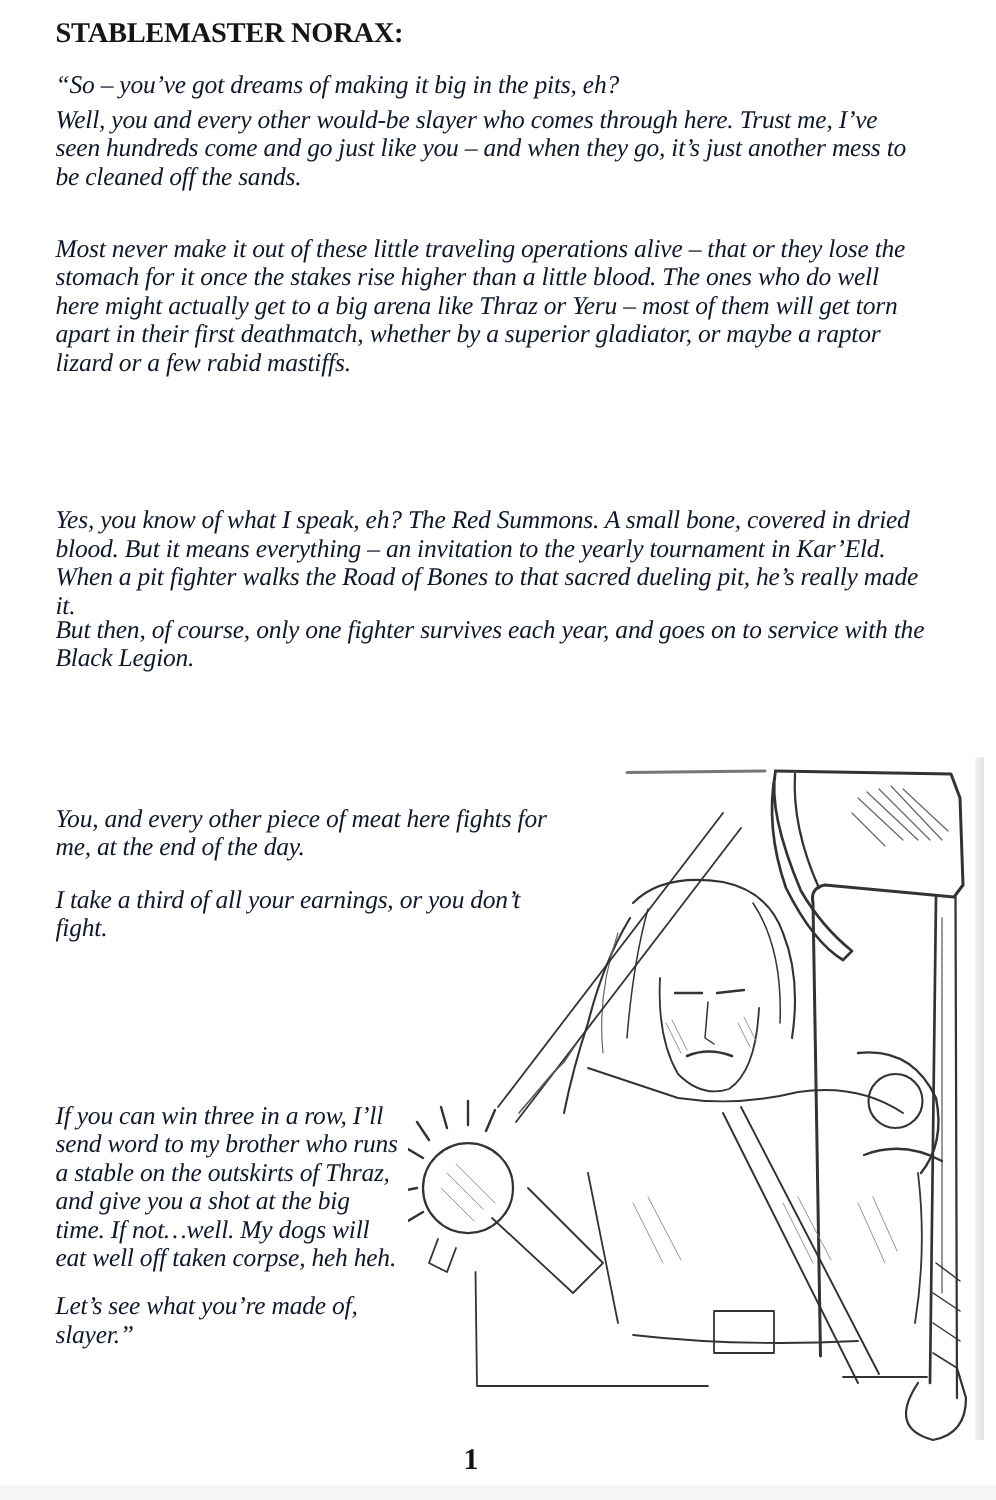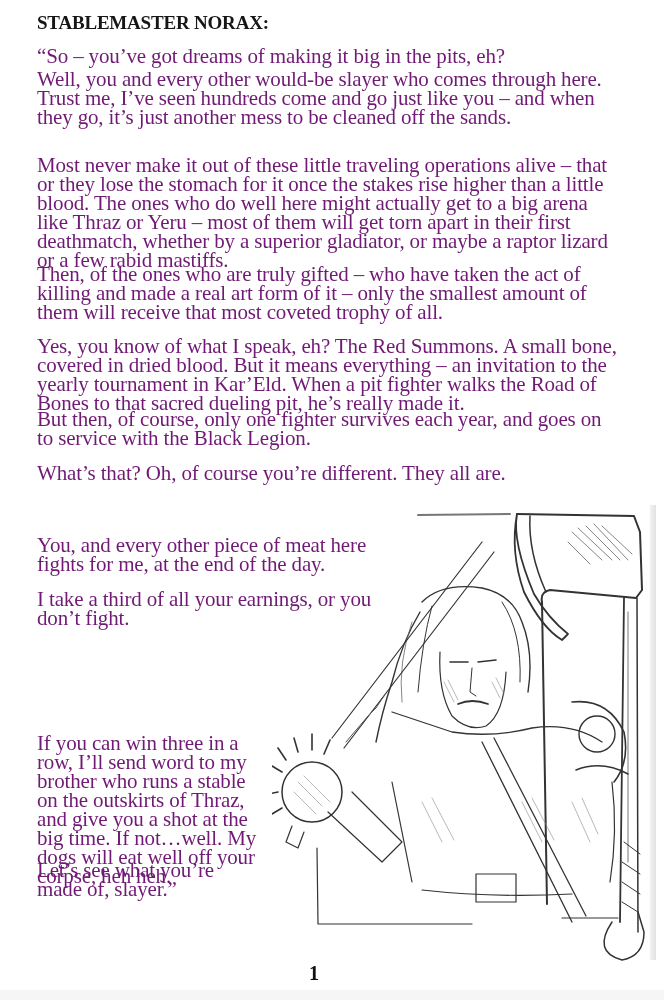--- a/index.html
+++ b/index.html
@@ -12,22 +12,22 @@
   .page { position: absolute; left: 0; top: 0; width: 600px; height: 990px; background: #fff; }
   .bottom-band { position: absolute; left: 0; top: 990px; width: 664px; height: 10px; background: #f6f6f6; }
 
   .heading {
     position: absolute; left: 37px; top: 12px;
     font-size: 19px; font-weight: bold; letter-spacing: -0.2px;
     margin: 0; color: #161616;
   }
   .para {
     position: absolute; left: 37px; margin: 0;
-    font-size: 21px; line-height: 19px;
-    letter-spacing: -0.15px; color: #701a75;
+    font-style: italic; font-size: 17px; line-height: 19px;
+    letter-spacing: -0.15px; color: #0f172a;
   }
   .p-wide { width: 580px; }
   .p-narrow { width: 345px; }
 
   .page-number {
     position: absolute; left: 309px; top: 962px;
     font-size: 20px; font-weight: bold; color: #111;
   }
 
   .illustration {
@@ -42,27 +42,25 @@
 </head>
 <body>
 
 <div class="page">
 
   <h1 class="heading">STABLEMASTER NORAX:</h1>
 
   <p class="para p-wide" style="top:47px">“So – you’ve got dreams of making it big in the pits, eh?</p>
   <p class="para p-wide" style="top:70px">Well, you and every other would-be slayer who comes through here. Trust me, I’ve seen hundreds come and go just like you – and when they go, it’s just another mess to be cleaned off the sands.</p>
   <p class="para p-wide" style="top:156px">Most never make it out of these little traveling operations alive – that or they lose the stomach for it once the stakes rise higher than a little blood. The ones who do well here might actually get to a big arena like Thraz or Yeru – most of them will get torn apart in their first deathmatch, whether by a superior gladiator, or maybe a raptor lizard or a few rabid mastiffs.</p>
-  <p class="para p-wide" style="top:265px">Then, of the ones who are truly gifted – who have taken the act of killing and made a real art form of it – only the smallest amount of them will receive that most coveted trophy of all.</p>
   <p class="para p-wide" style="top:337px">Yes, you know of what I speak, eh? The Red Summons. A small bone, covered in dried blood. But it means everything – an invitation to the yearly tournament in Kar’Eld. When a pit fighter walks the Road of Bones to that sacred dueling pit, he’s really made it.</p>
   <p class="para p-wide" style="top:410px">But then, of course, only one fighter survives each year, and goes on to service with the Black Legion.</p>
-  <p class="para p-wide" style="top:464px">What’s that? Oh, of course you’re different. They all are.</p>
   <p class="para p-narrow" style="top:536px">You, and every other piece of meat here fights for me, at the end of the day.</p>
   <p class="para p-narrow" style="top:590px">I take a third of all your earnings, or you don’t fight.</p>
-  <p class="para" style="top:734px; width:230px">If you can win three in a row, I’ll send word to my brother who runs a stable on the outskirts of Thraz, and give you a shot at the big time. If not…well. My dogs will eat well off your corpse, heh heh.</p>
+  <p class="para" style="top:734px; width:230px">If you can win three in a row, I’ll send word to my brother who runs a stable on the outskirts of Thraz, and give you a shot at the big time. If not…well. My dogs will eat well off taken corpse, heh heh.</p>
   <p class="para" style="top:861px; width:210px">Let’s see what you’re made of, slayer.”</p>
 
   <div class="illustration">
     <svg viewBox="0 0 385 462" xmlns="http://www.w3.org/2000/svg" fill="none" stroke="#333" stroke-linecap="round" stroke-linejoin="round">
 
       <path d="M146 13 L238 12" stroke="#777" stroke-width="2"></path>
 
       <path d="M245 12 L362 14 L368 30 L370 88 L364 96 L278 88 Q268 90 270 100 L275 402" stroke-width="2"></path>
       <path d="M245 12 Q240 40 262 92 Q276 116 296 132 L290 138 Q270 126 252 90 Q238 50 245 12" stroke-width="1.8"></path>
       <path d="M258 14 Q256 50 274 90" stroke-width="1.5"></path>

